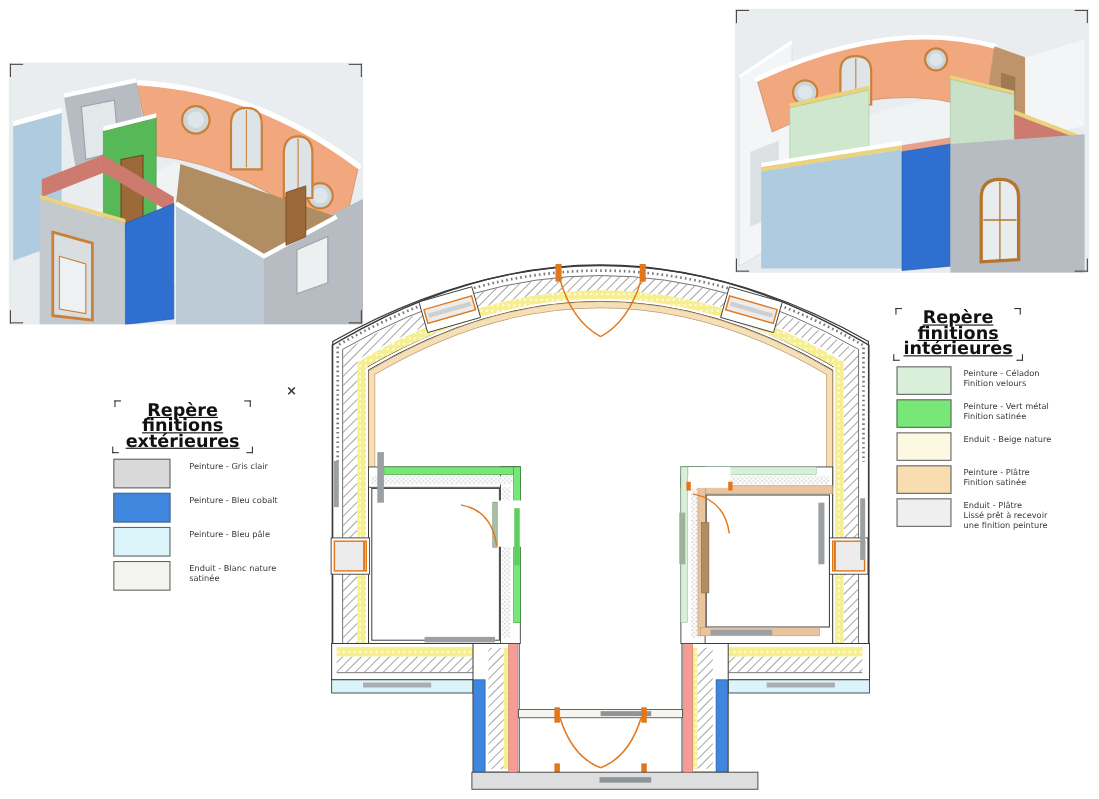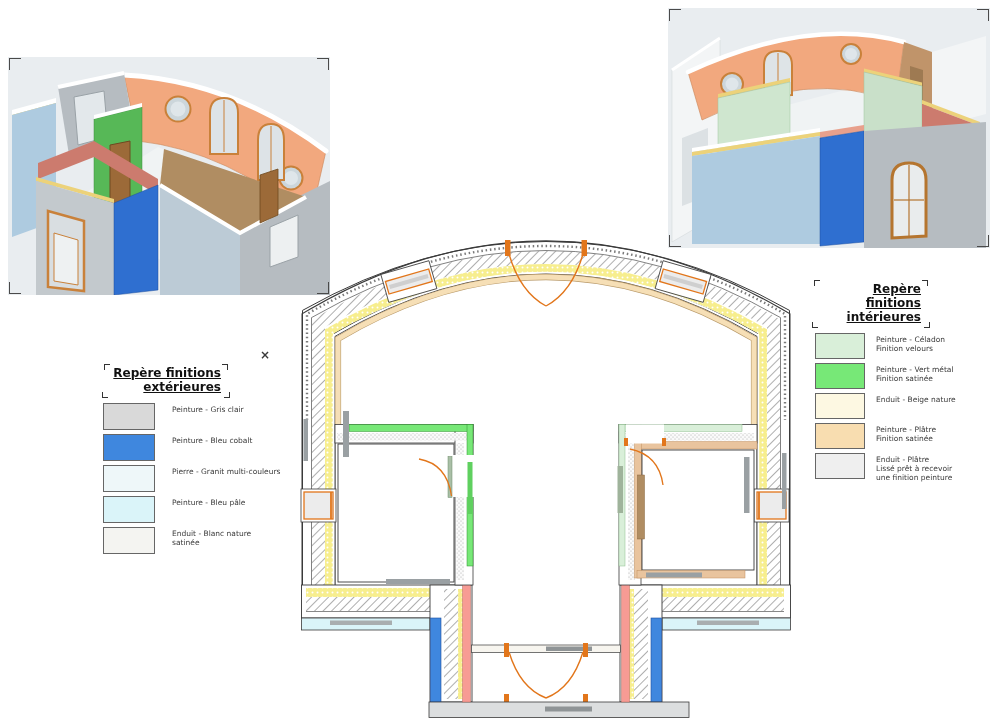--- a/index.html
+++ b/index.html
@@ -9,21 +9,21 @@
   #view-left{left:8px;top:57px;width:322px;height:238px}
   #view-right{left:668px;top:8px;width:322px;height:240px}
   .bk{position:absolute;width:11px;height:11px}
   .bk.tl{left:1px;top:1px;border-left:1.6px solid #4a4a4a;border-top:1.6px solid #4a4a4a}
   .bk.tr{right:1px;top:1px;border-right:1.6px solid #4a4a4a;border-top:1.6px solid #4a4a4a}
   .bk.bl{left:1px;bottom:1px;border-left:1.6px solid #4a4a4a;border-bottom:1.6px solid #4a4a4a}
   .bk.br{right:1px;bottom:1px;border-right:1.6px solid #4a4a4a;border-bottom:1.6px solid #4a4a4a}
   .legend{position:absolute}
   #legend-ext{left:103px;top:366px;width:200px}
   #legend-int{left:815px;top:282px;width:180px}
-  .ltitle{position:relative;font-size:12px;font-weight:bold;line-height:14px;text-align:right;color:#111;margin-bottom:9px}
+  .ltitle{position:relative;font-size:16px;font-weight:bold;line-height:14px;text-align:center;color:#111;margin-bottom:9px}
   #legend-ext .ltitle{width:110px;margin-left:8px}
   #legend-int .ltitle{width:100px;margin-left:6px}
   .ltitle div{text-decoration:underline}
   .tick{position:absolute;width:5px;height:5px}
   .tick.a{left:-7px;top:-2px;border-left:1px solid #333;border-top:1px solid #333}
   .tick.b{right:-7px;top:-2px;border-right:1px solid #333;border-top:1px solid #333}
   .tick.c{left:-9px;bottom:-4px;border-left:1px solid #333;border-bottom:1px solid #333}
   .tick.d{right:-9px;bottom:-4px;border-right:1px solid #333;border-bottom:1px solid #333}
   .row{display:flex;margin-bottom:4px}
   .sw{width:52px;height:27px;border:1px solid #666;box-sizing:border-box;flex:none;background:#fff}
@@ -316,27 +316,20 @@
         </div>
     </div>
     <div class="row">
       <span class="sw" style="background: rgb(63, 135, 222);"></span>
       <div class="lbl">
           <div>Peinture - Bleu cobalt</div>
           <div></div>
         </div>
     </div>
     <div class="row">
-      <span class="sw" style="background: rgb(238, 247, 249);"></span>
-      <div class="lbl">
-          <div>Pierre - Granit multi-couleurs</div>
-          <div></div>
-        </div>
-    </div>
-    <div class="row">
       <span class="sw" style="background: rgb(218, 244, 249);"></span>
       <div class="lbl">
           <div>Peinture - Bleu pâle</div>
           <div></div>
         </div>
     </div>
     <div class="row">
       <span class="sw" style="background: rgb(244, 244, 241);"></span>
       <div class="lbl">
           <div>Enduit - Blanc nature</div>

